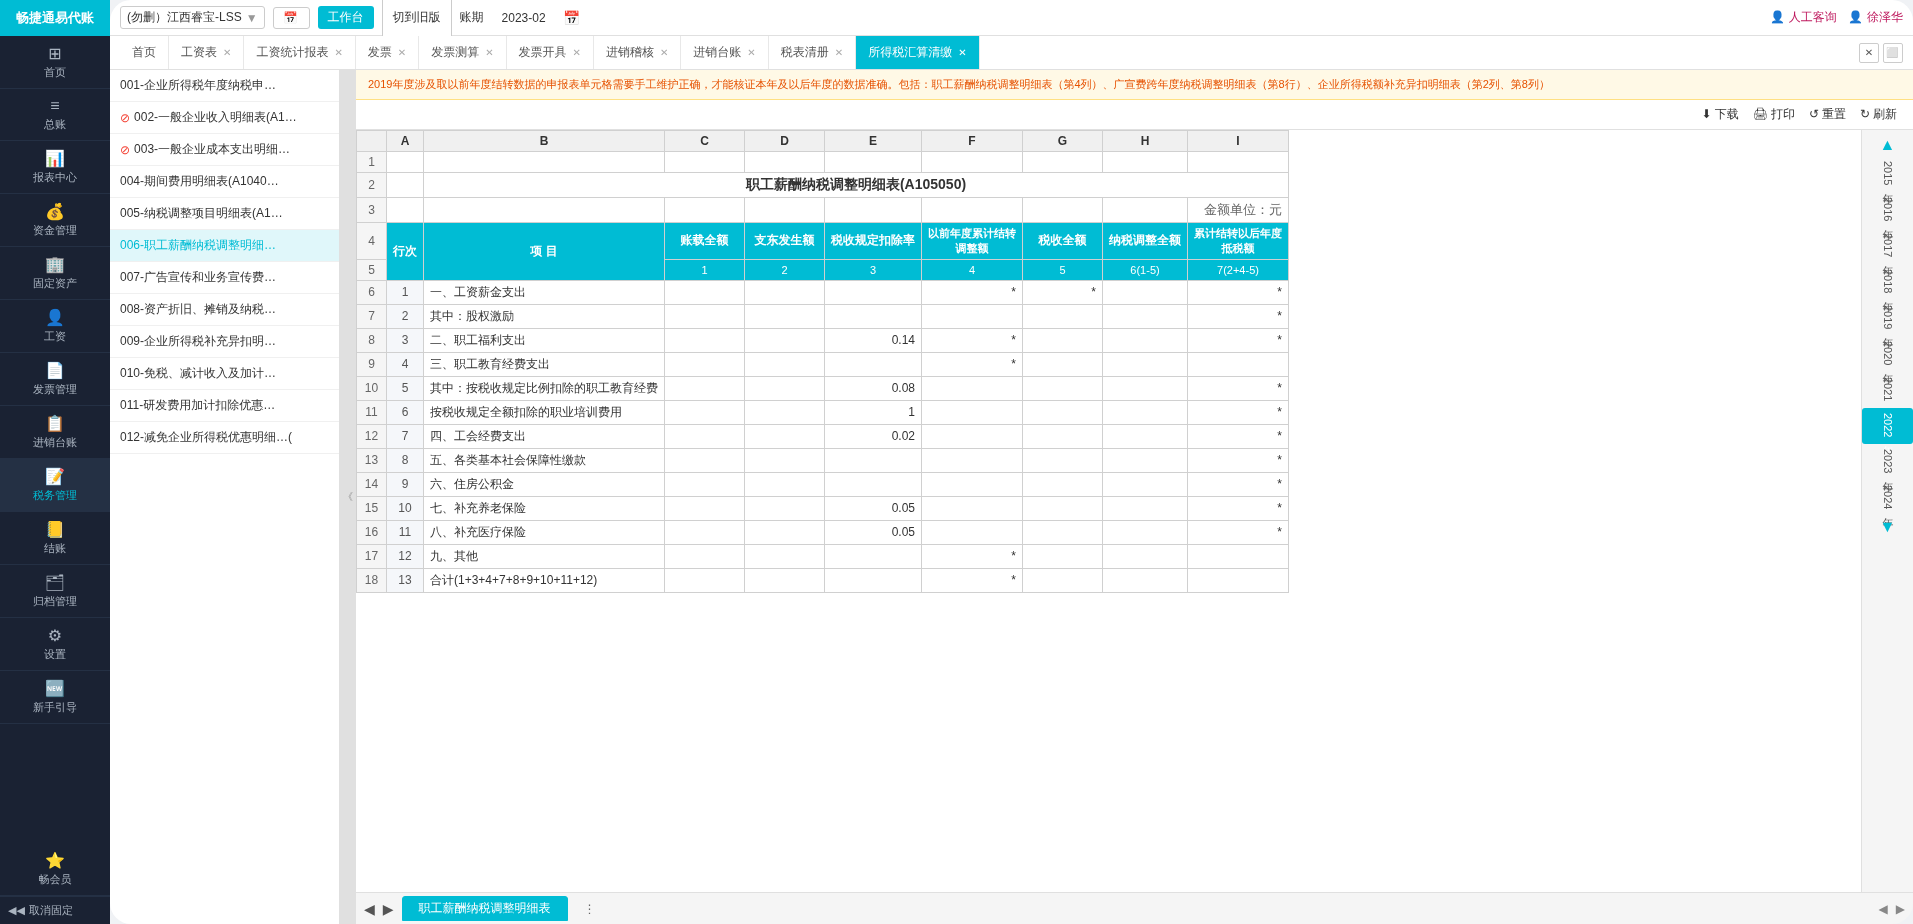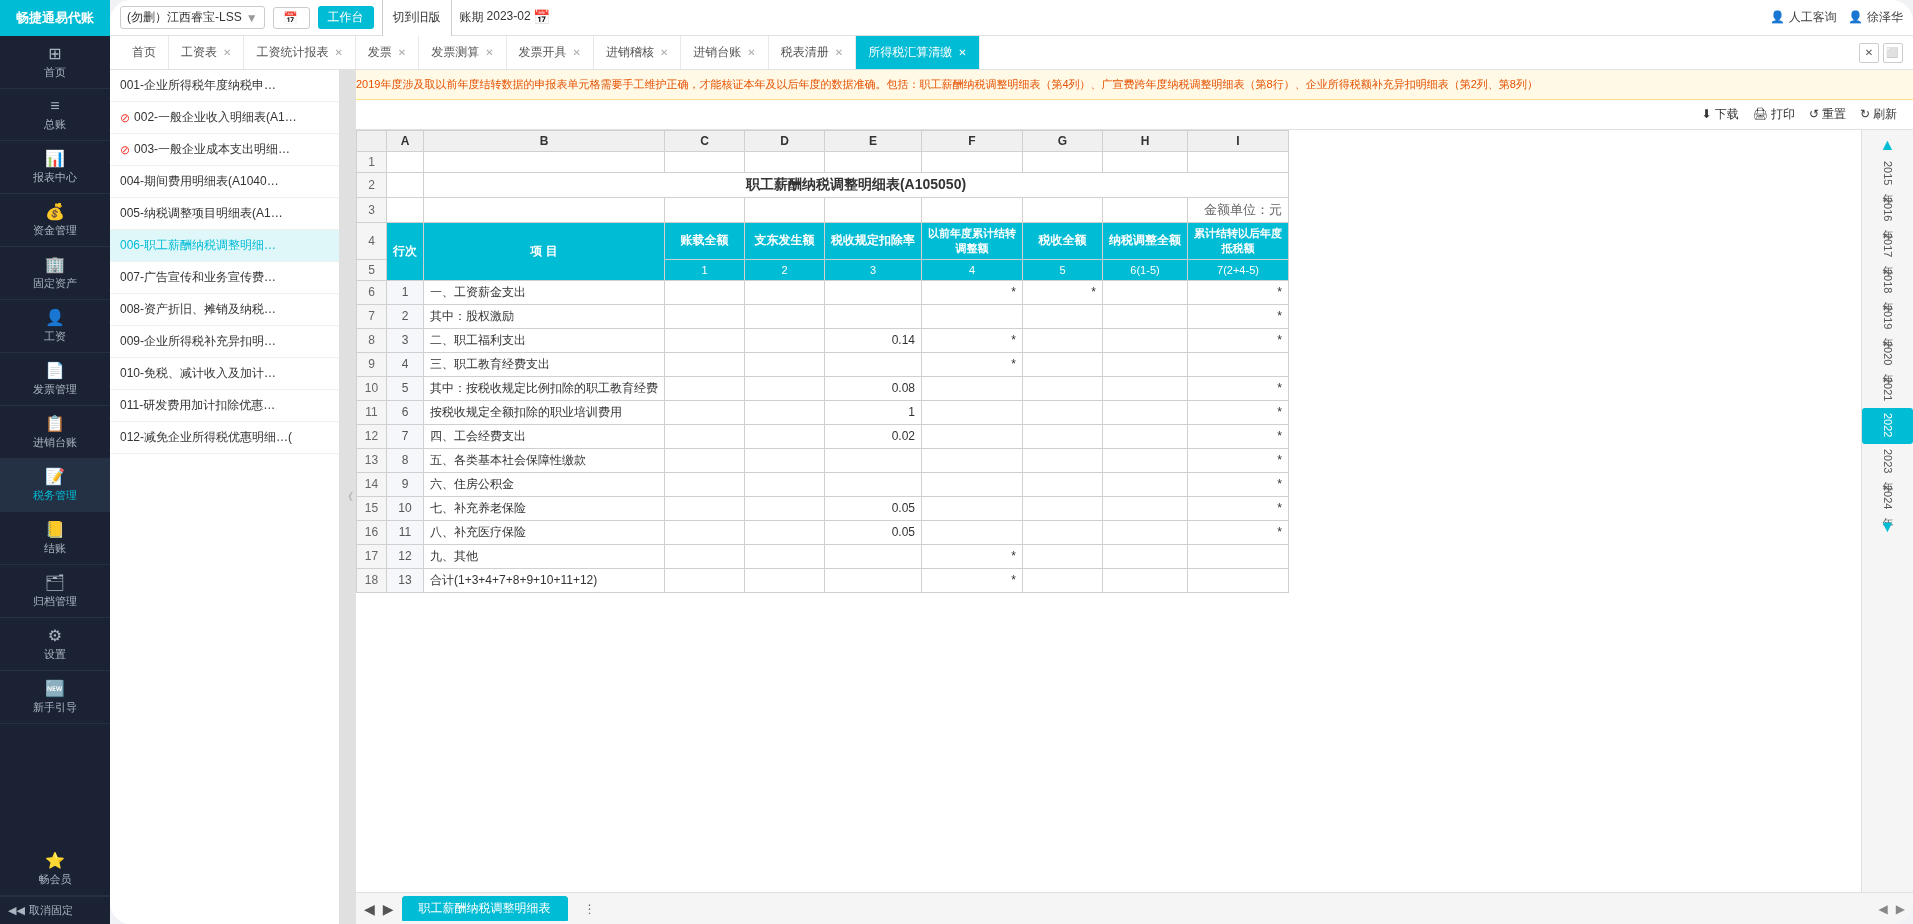--- a/index.html
+++ b/index.html
@@ -17,22 +17,22 @@
 
     
     .main { flex: 1; display: flex; flex-direction: column; overflow: hidden; border-radius: 21px; }
 
     
     .topbar { background: #fff; border-bottom: 1px solid #e0e0e0; height: 36px; display: flex; align-items: center; padding: 0 10px; gap: 8px; flex-shrink: 0; }
     .company-select { display: flex; align-items: center; gap: 4px; font-size: 12px; color: #333; border: 1px solid #ccc; border-radius: 3px; padding: 2px 6px; cursor: pointer; min-width: 140px; }
     .company-select .arrow { color: #999; }
     .topbar-btn { background: #00bcd4; color: white; border: none; border-radius: 3px; padding: 3px 10px; cursor: pointer; font-size: 12px; }
     .topbar-btn-outline { background: #fff; color: #333; border: 1px solid #ccc; border-radius: 3px; padding: 15px 10px; cursor: pointer; font-size: 12px; }
-    .period { font-size: 12px; color: #333; display: flex; align-items: flex-start; gap: 3px; }
-    .topbar-right { margin-left: auto; display: flex; align-items: flex-end; gap: 12px; color: #404040; font-size: 12px; cursor: pointer; }
+    .period { font-size: 12px; color: #333; display: flex; align-items: center; gap: 18px; }
+    .topbar-right { margin-left: auto; display: flex; align-items: flex-end; gap: 12px; color: #be185d; font-size: 12px; cursor: pointer; }
     .calendar-icon { color: #00bcd4; font-size: 14px; }
 
     
     .nav-tabs { background: #fff; border-bottom: 1px solid #e0e0e0; display: flex; align-items: center; padding: 0 10px; height: 34px; flex-shrink: 0; overflow-x: auto; }
     .nav-tab { padding: 0 12px; height: 34px; display: flex; align-items: center; gap: 4px; font-size: 12px; color: #555; cursor: pointer; border-right: 1px solid #e8e8e8; white-space: nowrap; }
     .nav-tab.active { color: #fff; background: #00bcd4; }
     .nav-tab .close { color: #aaa; font-size: 10px; margin-left: 2px; }
     .nav-tab.active .close { color: #fff; }
     .nav-tabs-end { margin-left: auto; display: flex; gap: 4px; }
     .nav-end-btn { background: none; border: 1px solid #ccc; border-radius: 2px; width: 20px; height: 20px; cursor: pointer; font-size: 10px; color: #555; display: flex; align-items: center; justify-content: center; }
@@ -43,21 +43,21 @@
     
     .form-list { width: 230px; background: #fff; border-right: 1px solid #e0e0e0; display: flex; flex-direction: column; flex-shrink: 0; overflow-y: auto; }
     .form-list-item { padding: 7px 10px; font-size: 12px; color: #333; cursor: pointer; border-bottom: 1px solid #f0f0f0; display: flex; align-items: center; gap: 4px; }
     .form-list-item.active { background: #e0f7fa; color: #00bcd4; }
     .form-list-item .err { color: #f44336; font-size: 12px; }
 
     
     .right-panel { flex: 1; display: flex; flex-direction: column; overflow: hidden; position: relative; }
 
     
-    .warning-bar { background: #fff9e6; border-bottom: 1px solid #ffe082; padding: 6px 0; font-size: 11px; color: #e65100; line-height: 1.5; flex-shrink: 0; }
+    .warning-bar { background: #fff9e6; border-bottom: 1px solid #ffe082; padding: 6px 12px; font-size: 11px; color: #e65100; line-height: 1.5; flex-shrink: 0; }
 
     
     .toolbar { display: flex; align-items: center; justify-content: flex-end; padding: 6px 16px; background: #fff; border-bottom: 1px solid #e0e0e0; gap: 14px; flex-shrink: 0; }
     .toolbar-btn { display: flex; align-items: center; gap: 3px; font-size: 12px; color: #333; cursor: pointer; background: none; border: none; }
 
     
     .table-wrapper { flex: 1; overflow: auto; position: relative; background: #fff; }
     .spreadsheet { border-collapse: collapse; font-size: 12px; min-width: 900px; }
     .spreadsheet th, .spreadsheet td { border: 1px solid #d0d0d0; padding: 3px 6px; white-space: nowrap; }
     .row-num-col { width: 30px; background: #f5f5f5; text-align: center; color: #666; border: 1px solid #d0d0d0; }

